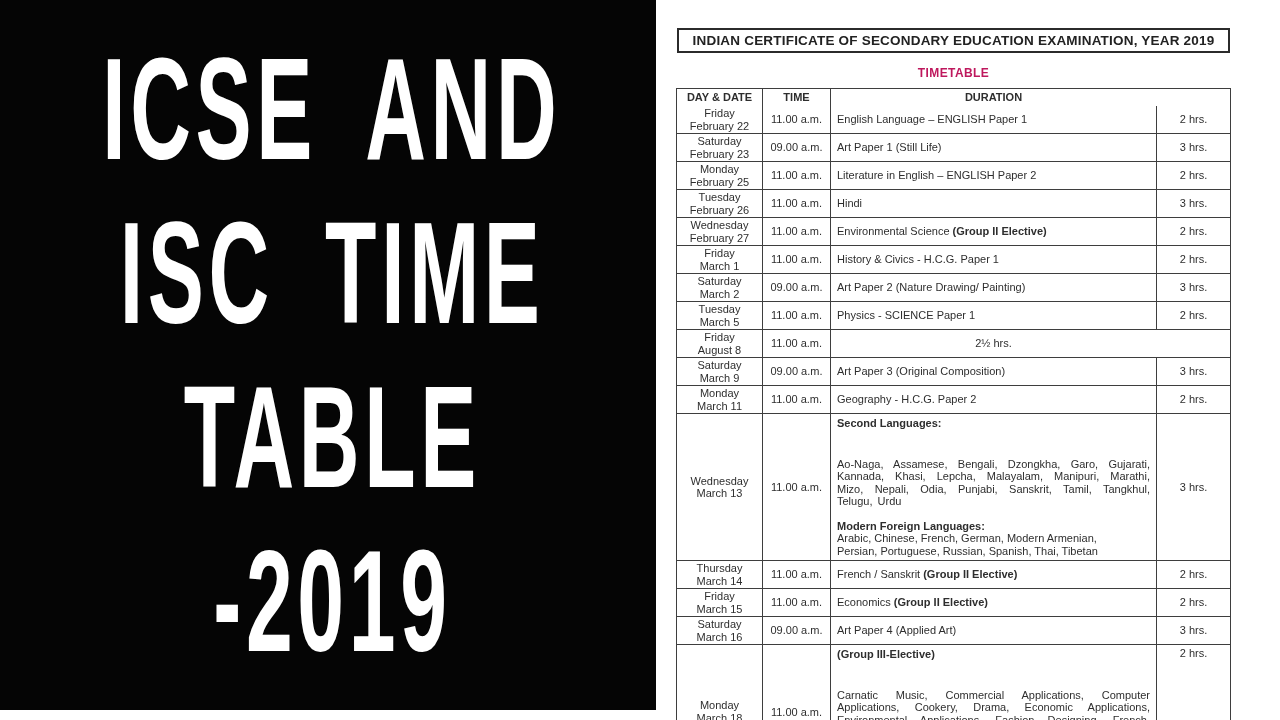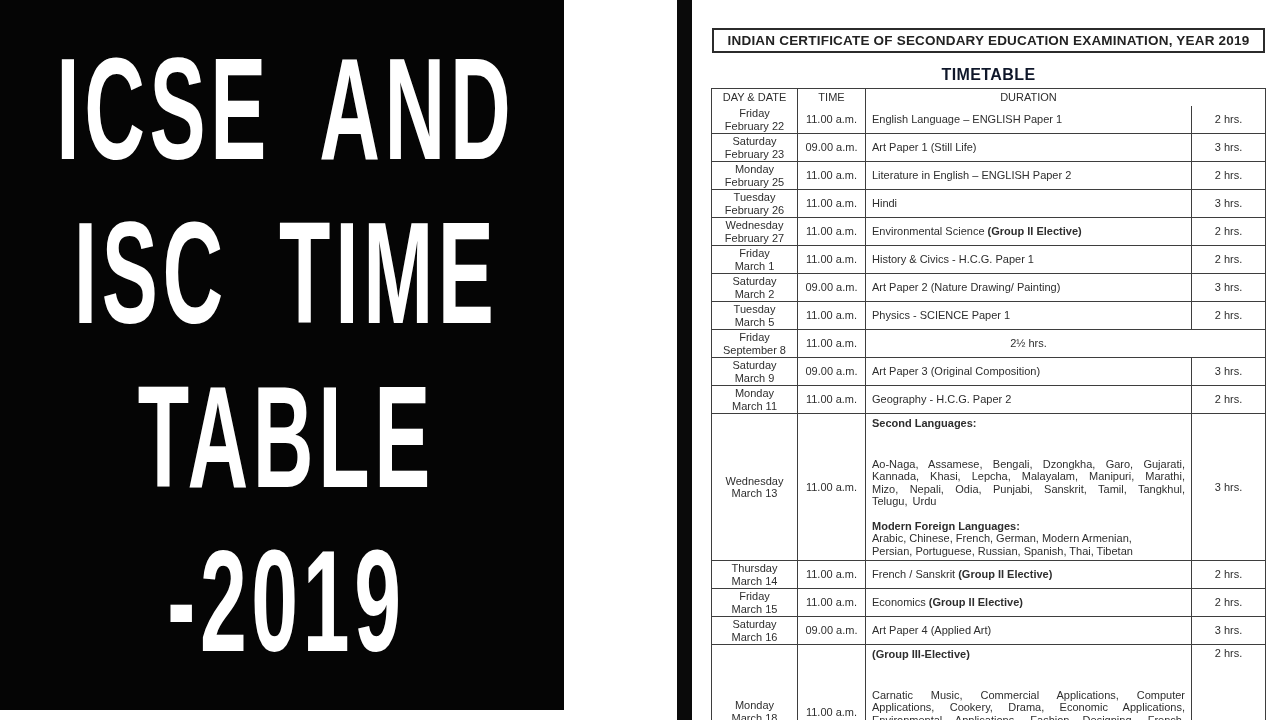--- a/index.html
+++ b/index.html
@@ -9,67 +9,67 @@
     --ink:#2e2e2e;
     --border:#3e3e3e;
   }
   *{margin:0;padding:0;box-sizing:border-box;}
   html,body{width:1280px;height:720px;overflow:hidden;background:#ffffff;}
   body{font-family:"Liberation Sans", sans-serif;}
   .stage{position:relative;width:1280px;height:720px;background:#ffffff;overflow:hidden;}
 
   
   .left-panel{
-    position:absolute;left:0;top:0;width:564px;height:710px;
+    position:absolute;left:0;top:0;width:656px;height:710px;
     background:var(--panel-bg);
     display:flex;flex-direction:column;align-items:center;justify-content:center;
     gap:44px;
     padding-left:8px;
   }
   .title-line{
     color:var(--panel-text);
     font-size:145px;font-weight:700;line-height:120px;height:120px;
     letter-spacing:8px;word-spacing:40px;white-space:nowrap;
     transform:scaleX(0.58);transform-origin:center center;
   }
   .divider-bar{
     position:absolute;left:677px;top:0;width:15px;height:720px;
     background:#0a0a0a;
   }
 
   
   .document{
-    position:absolute;left:692px;top:0;width:588px;height:720px;
+    position:absolute;left:657px;top:0;width:588px;height:720px;
     background:var(--paper);color:var(--ink);
   }
   .doc-title-box{
     position:absolute;left:20px;top:28px;width:553px;height:25px;
     border:2px solid #2b2b2b;
     display:flex;align-items:center;justify-content:center;
     font-size:13.5px;font-weight:700;letter-spacing:0.2px;color:#222;
     white-space:nowrap;
   }
   .timetable-heading{
     position:absolute;left:20px;top:66px;width:553px;
-    text-align:center;font-size:16px;font-weight:700;letter-spacing:0.4px;color:#0f172a;
+    text-align:center;font-size:12px;font-weight:700;letter-spacing:0.4px;color:#be185d;
   }
   .timetable{
     position:absolute;left:19px;top:88px;width:555px;
     border:1px solid var(--border);
     font-size:11px;line-height:12.5px;color:var(--ink);
   }
   .trow{
     display:grid;grid-template-columns:85px 68px 326px 1fr;
     min-height:26.5px;
   }
   .trow + .trow{border-top:1px solid var(--border);}
   .cell{padding:1px 4px;display:flex;flex-direction:column;justify-content:center;}
   .cell + .cell{border-left:1px solid var(--border);}
   .trow.head{min-height:17px;}
-  .trow.head .cell{font-weight:400;align-items:center;justify-content:center;padding:1px 2px;}
+  .trow.head .cell{font-weight:700;align-items:center;justify-content:center;padding:1px 2px;}
   .cell.day{align-items:center;text-align:center;}
   .cell.time{align-items:center;text-align:center;}
   .cell.subject{justify-content:center;padding:3px 6px;}
   .cell.duration{align-items:center;text-align:left;padding:2px 2px;}
   .cell.duration.dual{justify-content:space-between;}
   .subj-line{width:100%;}
   .subj-line.justify{text-align:justify;word-spacing:2px;margin-top:28px;}
   .subj-line.gap{height:12px;}
   .bold{font-weight:700;}
 </style>
@@ -200,21 +200,21 @@
             <div class="cell subject">
               <div class="subj-line"><span>Physics - SCIENCE Paper 1</span></div>
             </div>
             <div class="cell duration">
               <div class="dur-line">2 hrs.</div>
             </div>
           </div>
           <div class="trow">
             <div class="cell day">
               <div class="day-name">Friday</div>
-              <div class="day-date">September 8</div>
+              <div class="day-date">August 8</div>
             </div>
             <div class="cell time">11.00 a.m.</div>
             <div class="cell duration">
               <div class="dur-line">2½ hrs.</div>
             </div>
           </div>
           <div class="trow">
             <div class="cell day">
               <div class="day-name">Saturday</div>
               <div class="day-date">March 9</div>

